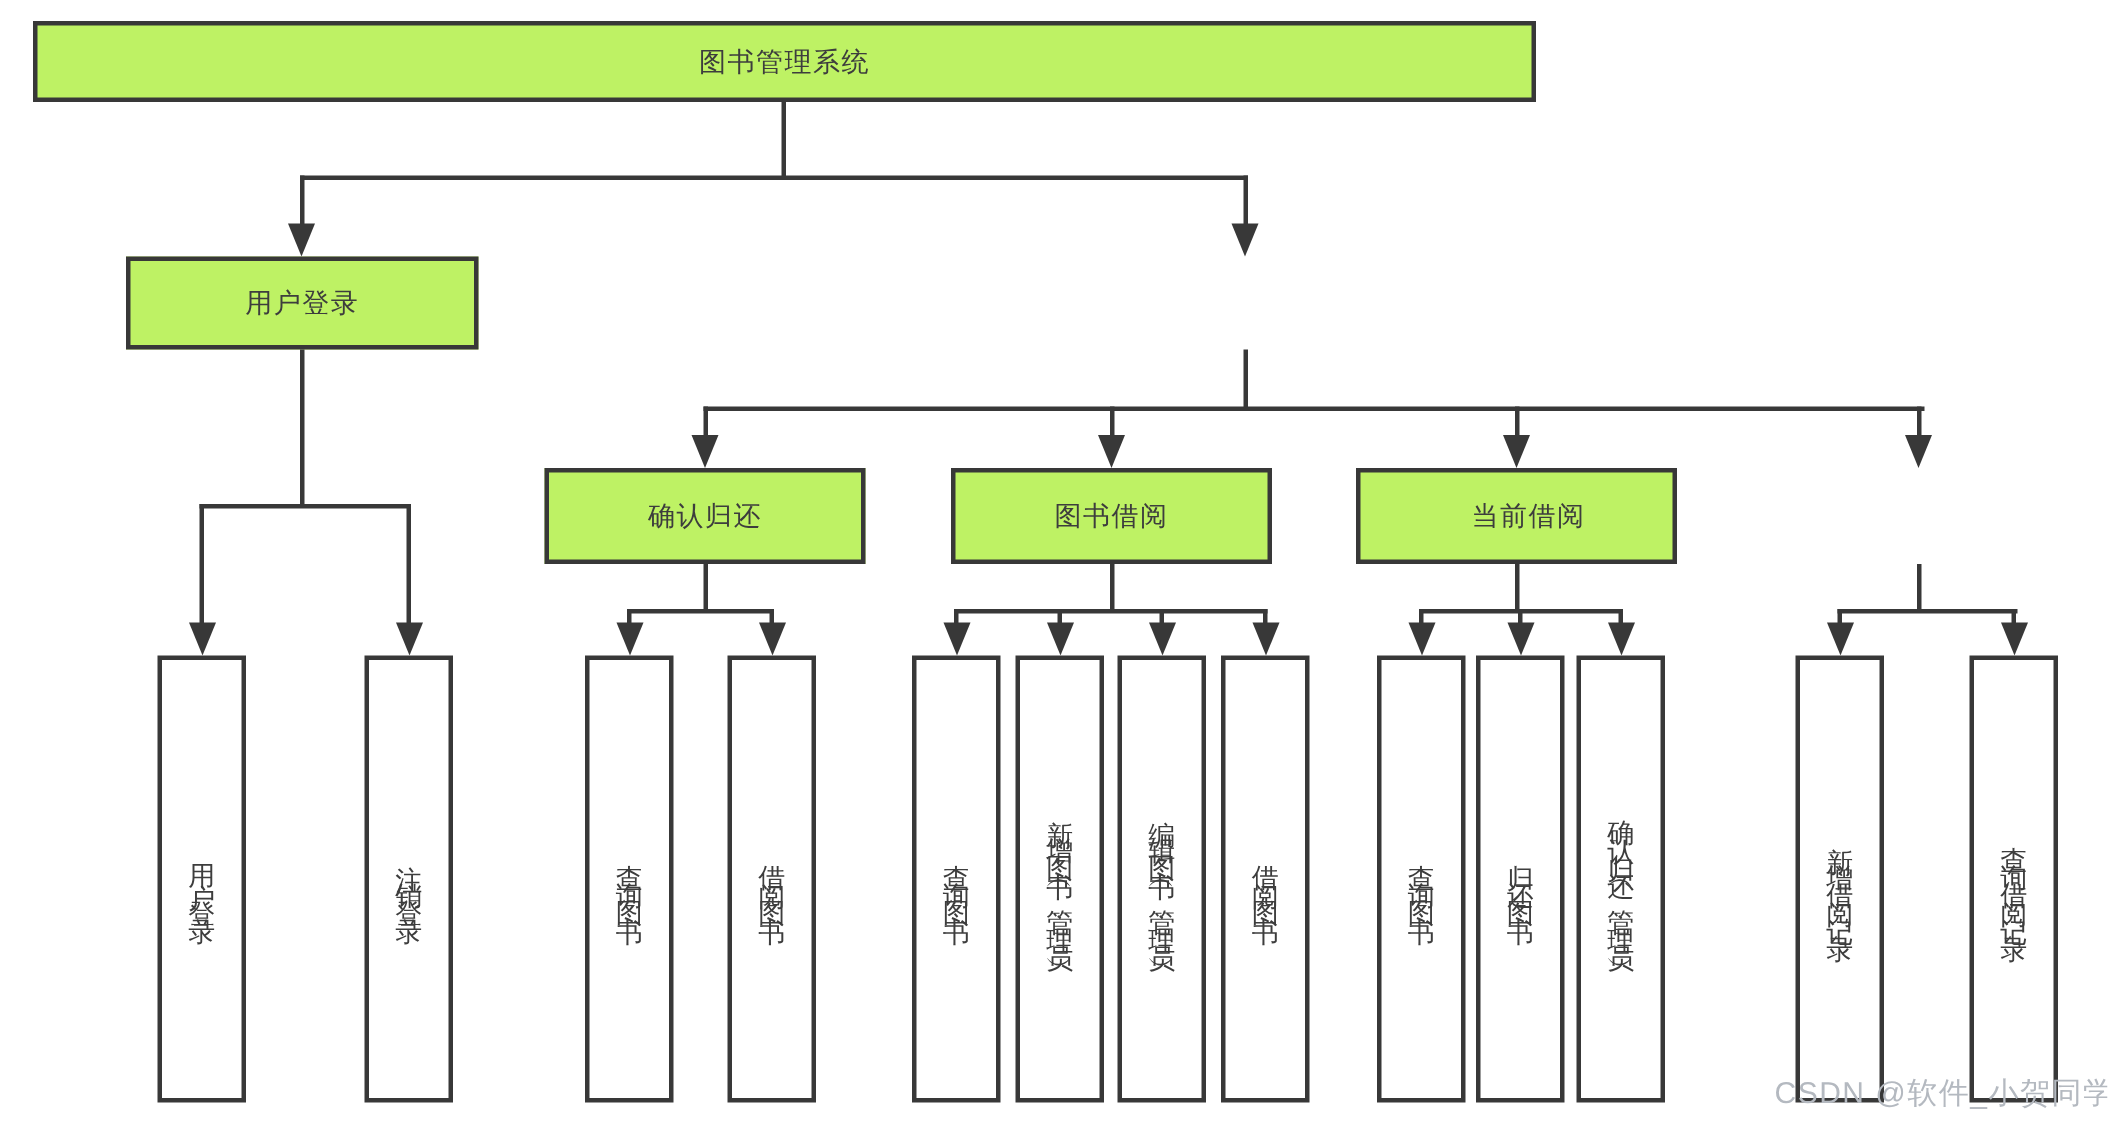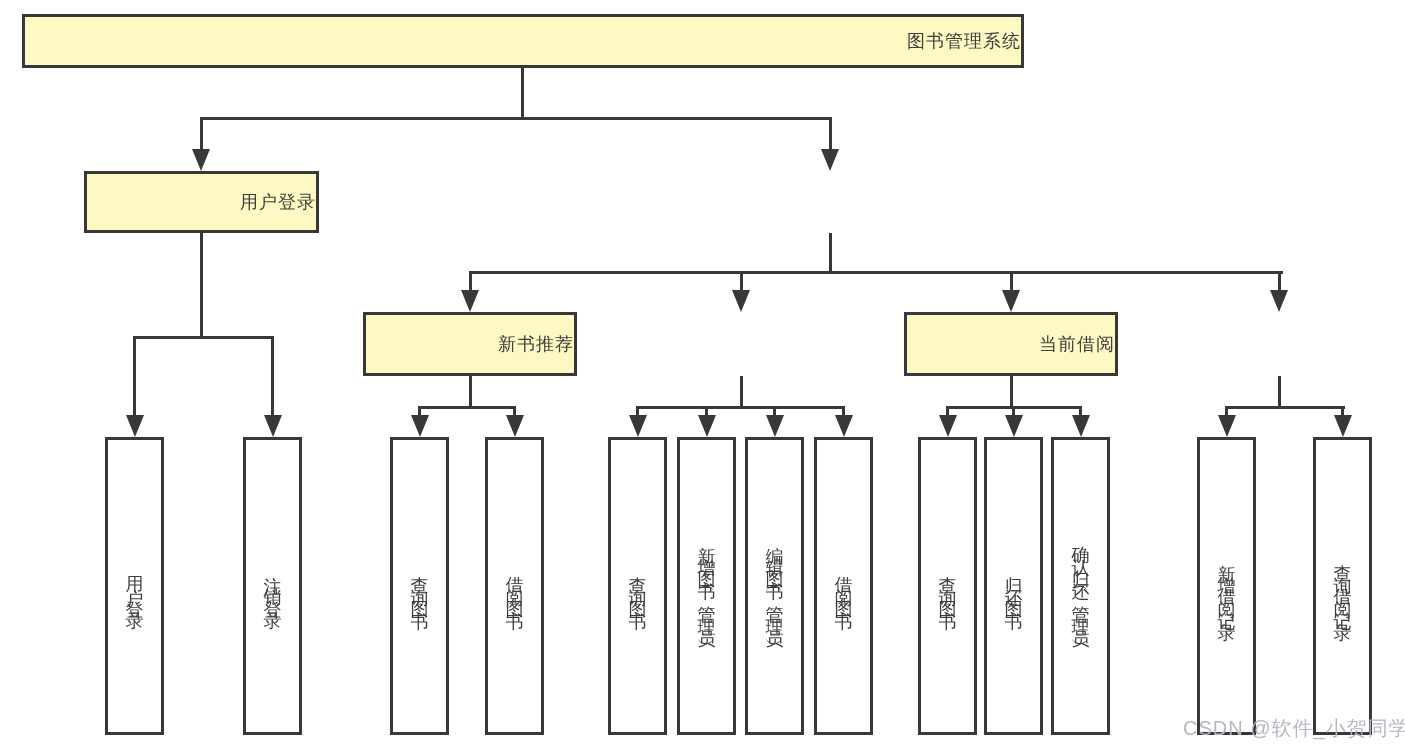--- a/index.html
+++ b/index.html
@@ -9,24 +9,24 @@
     height: 747px;
     background: #ffffff;
     font-family: "Liberation Sans", sans-serif;
     overflow: hidden;
   }
   
   .box {
     position: absolute;
     box-sizing: border-box;
     border: 3px solid #383838;
-    background: #fef9c3;
+    background: #bef264;
     display: flex;
     align-items: center;
-    justify-content: flex-end;
+    justify-content: center;
   }
   .box span {
     font-size: 18px;
     color: #3d3d3d;
     letter-spacing: 1px;
     white-space: nowrap;
   }
   .vbox {
     position: absolute;
     box-sizing: border-box;
@@ -86,21 +86,24 @@
 
   <div class="box" style="left:22px; top:14px; width:1002px; height:54px;">
     <span>图书管理系统</span>
   </div>
 
   <div class="box" style="left:84px; top:171px; width:235px; height:62px;">
     <span>用户登录</span>
   </div>
 
   <div class="box" style="left:363px; top:312px; width:214px; height:64px;">
-    <span>新书推荐</span>
+    <span>确认归还</span>
+  </div>
+  <div class="box" style="left:634px; top:312px; width:214px; height:64px;">
+    <span>图书借阅</span>
   </div>
   <div class="box" style="left:904px; top:312px; width:214px; height:64px;padding-left:16px;">
     <span>当前借阅</span>
   </div>
 
   <div class="vbox" style="left:105px;">
     <span class="vtext">用户登录</span>
   </div>
   <div class="vbox" style="left:243px;">
     <span class="vtext">注销登录</span>

